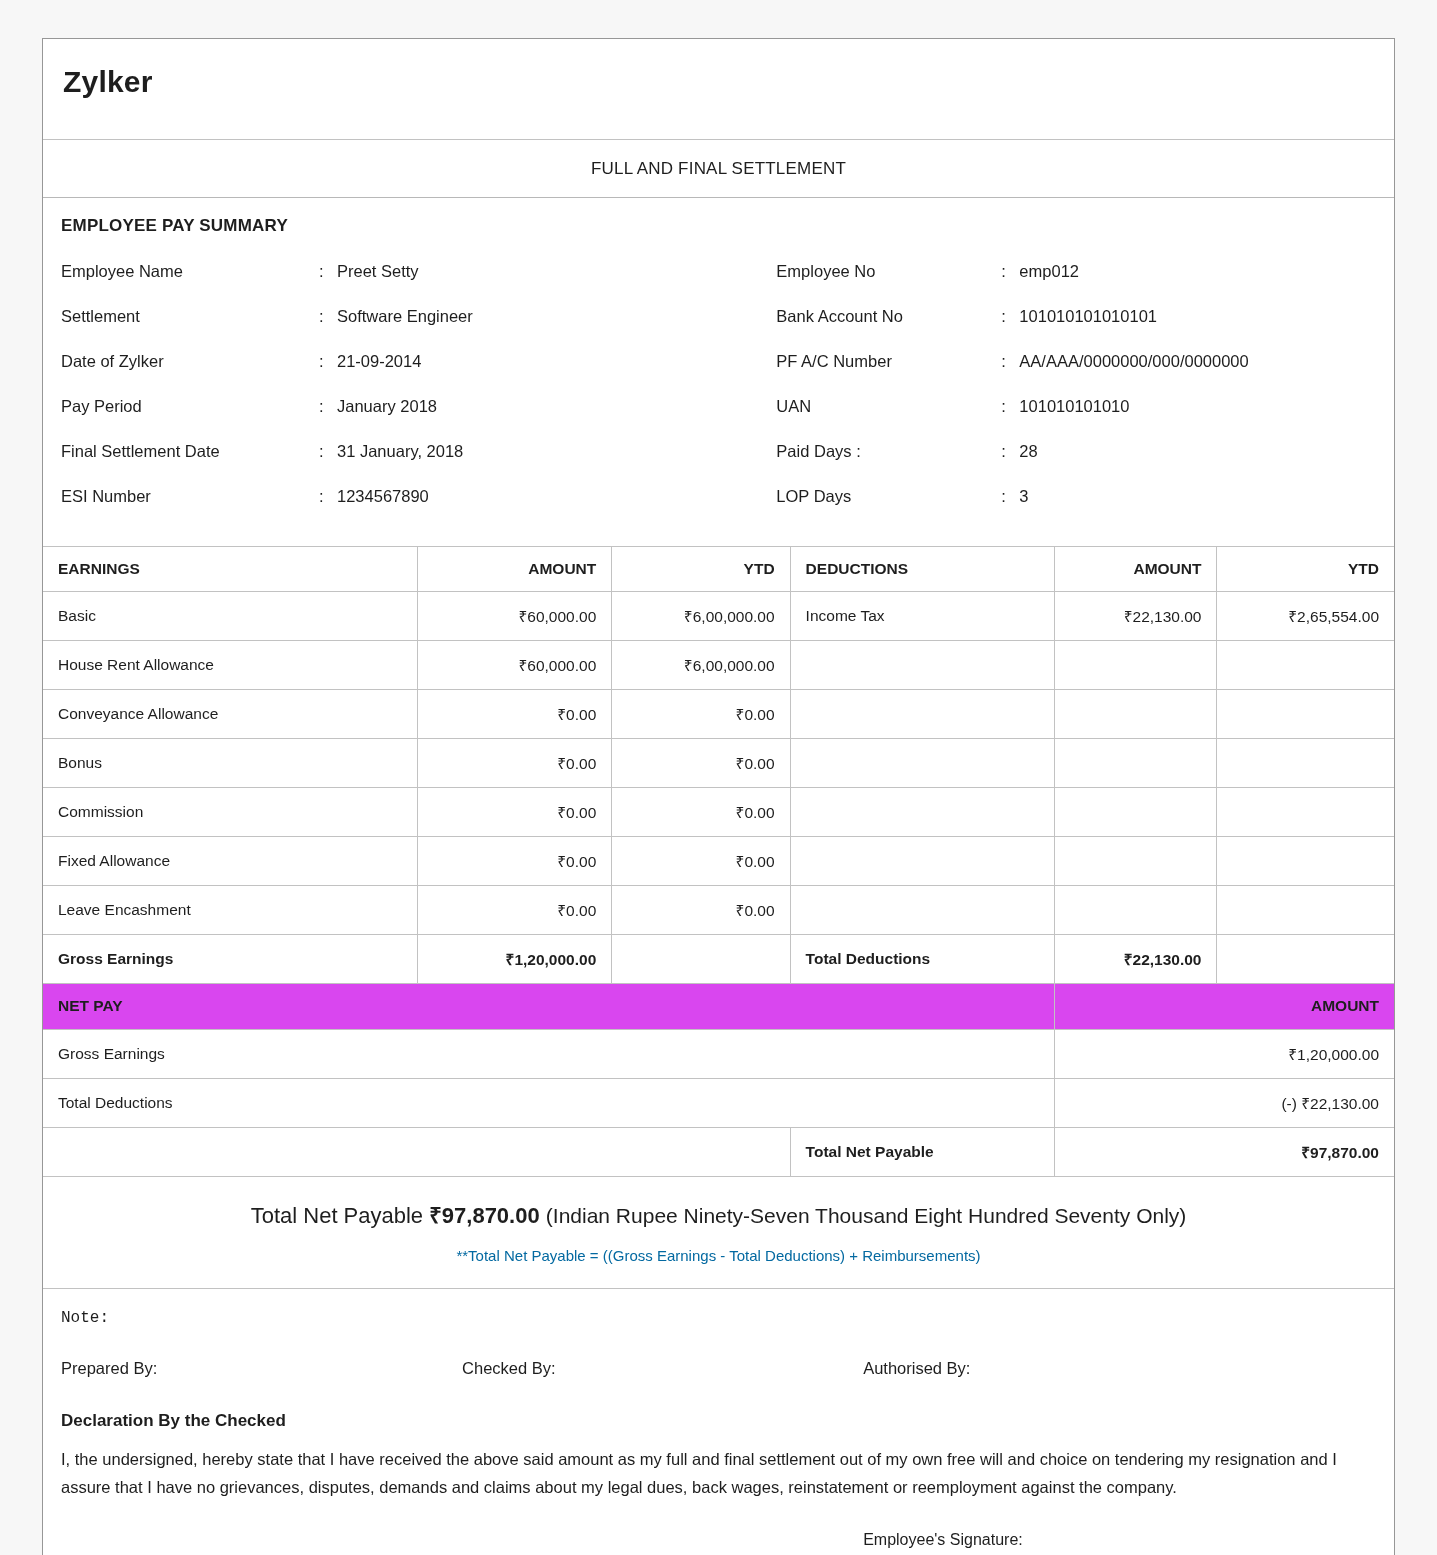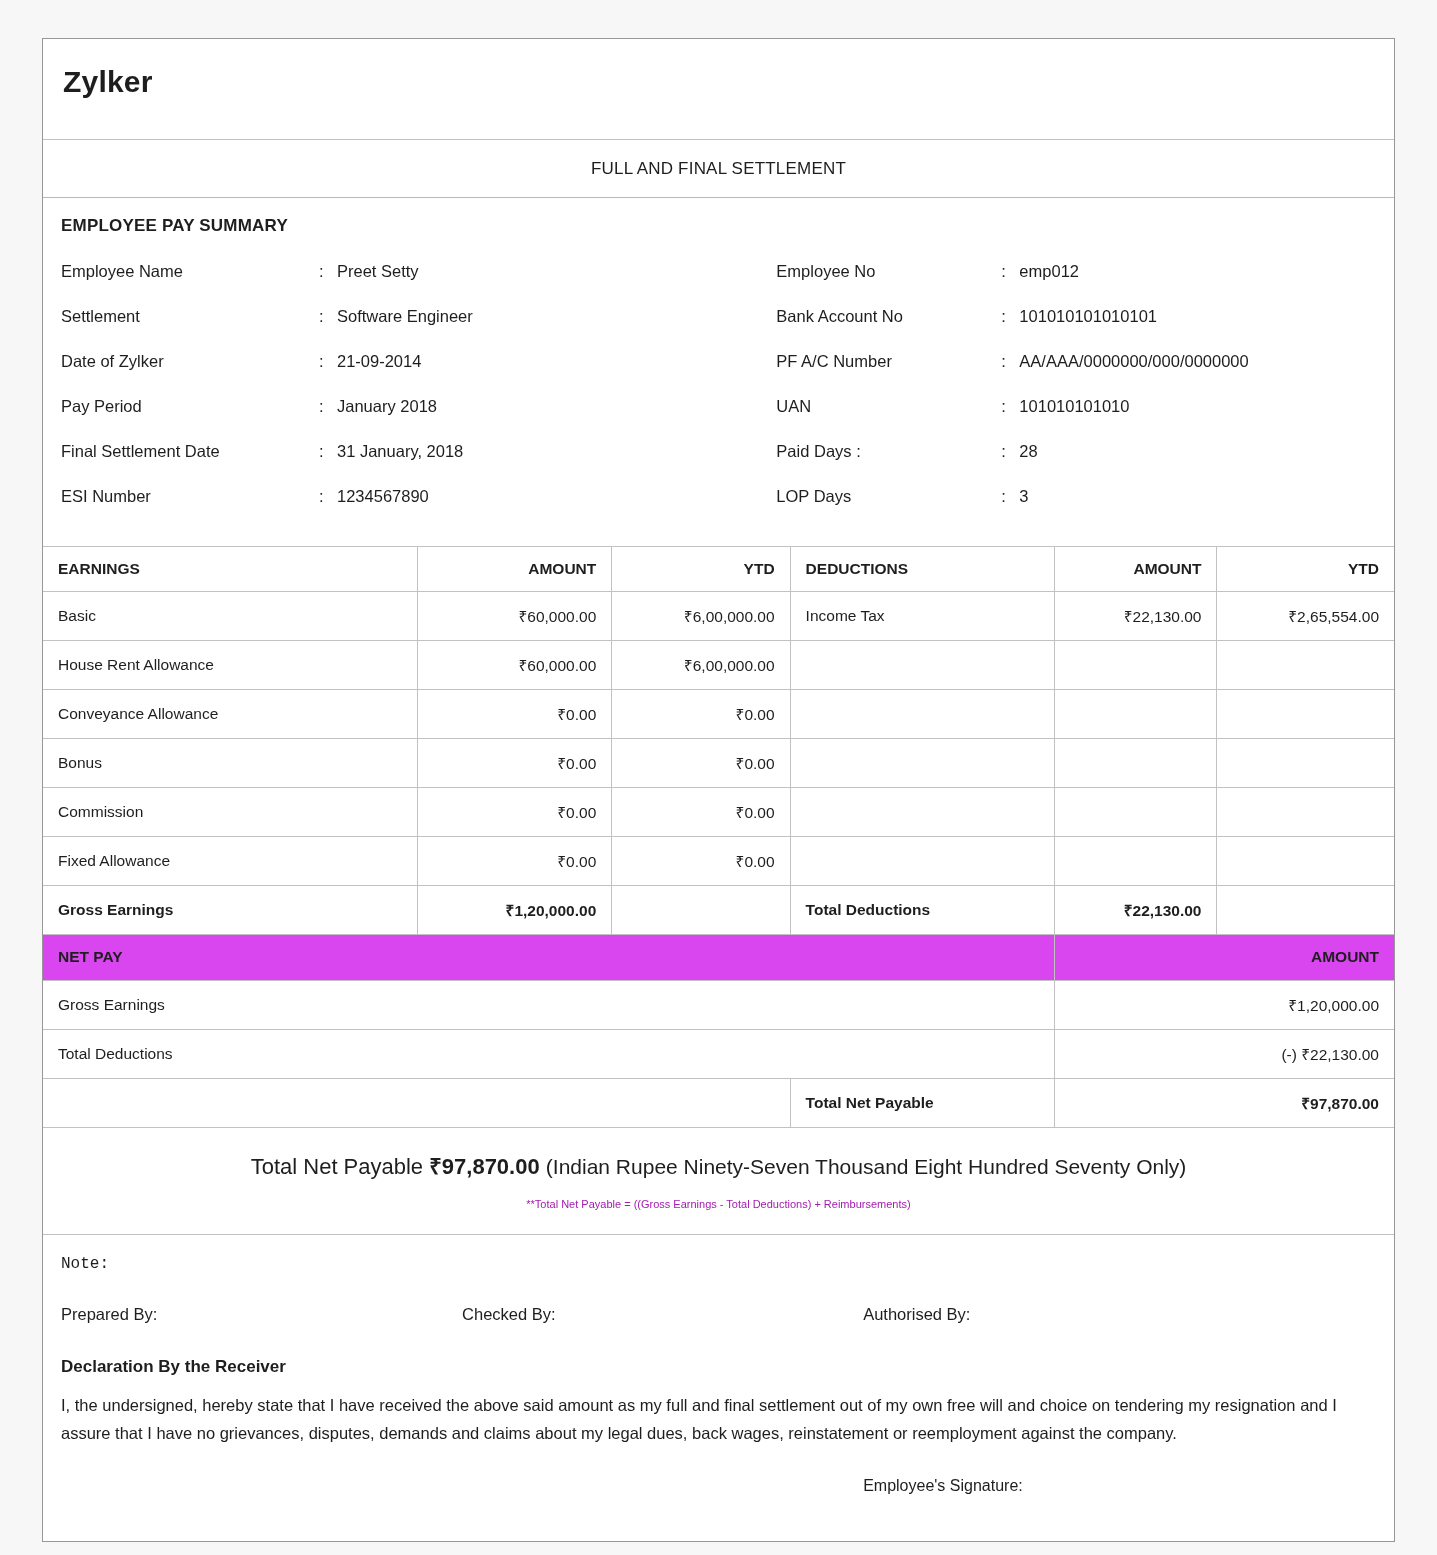--- a/index.html
+++ b/index.html
@@ -64,21 +64,21 @@
 
   
   .total-band {
     border-bottom: 1px solid #c2c2c2;
     text-align: center;
     padding: 22px 10px 24px 10px;
   }
   .total-line { font-size: 22px; }
   .total-line .amt { font-weight: 700; }
   .total-line .words { font-weight: 400; font-size: 21px; }
-  .total-footnote { margin-top: 18px; font-size: 11px; color: #a21caf; }
+  .total-footnote { margin-top: 18px; font-size: 15px; color: #0369a1; }
 
   
   .doc-footer { padding: 20px 18px 46px 18px; font-size: 16.5px; }
   .note-label { font-size: 16px; font-family: Liberation Mono, monospace; }
   .signers { display: grid; grid-template-columns: 30.5% 30.5% 39%; margin-top: 32px; }
   .decl-heading { font-size: 17px; font-weight: 700; margin-top: 33px; }
   .decl-text { margin-top: 14px; line-height: 1.72; font-size: 16.5px; }
   .signature-line { margin-top: 30px; padding-left: 61%; font-size: 16px; }
 </style>
 </head>
@@ -224,20 +224,28 @@
     </tr>
     <tr>
       <td class="cl">Fixed Allowance</td>
       <td class="cr">₹0.00</td>
       <td class="cr">₹0.00</td>
       <td class="cl"></td>
       <td class="cr"></td>
       <td class="cr"></td>
     </tr>
     <tr>
+      <td class="cl">Leave Encashment</td>
+      <td class="cr">₹0.00</td>
+      <td class="cr">₹0.00</td>
+      <td class="cl"></td>
+      <td class="cr"></td>
+      <td class="cr"></td>
+    </tr>
+    <tr>
       <td class="cl b">Gross Earnings</td>
       <td class="cr b">₹1,20,000.00</td>
       <td class="cr"></td>
       <td class="cl b">Total Deductions</td>
       <td class="cr b">₹22,130.00</td>
       <td class="cr"></td>
     </tr>
   </tbody>
     </table>
 
@@ -277,18 +285,18 @@
     <div class="total-footnote">**Total Net Payable = ((Gross Earnings - Total Deductions) + Reimbursements)</div>
   </div>
 
   <div class="doc-footer">
     <div class="note-label">Note:</div>
     <div class="signers">
       <span>Prepared By:</span>
       <span>Checked By:</span>
       <span>Authorised By:</span>
     </div>
-    <div class="decl-heading">Declaration By the Receiver</div>
+    <div class="decl-heading">Declaration By the Checked</div>
     <div class="decl-text">I, the undersigned, hereby state that I have received the above said amount as my full and final settlement out of my own free will and choice on tendering my resignation and I assure that I have no grievances, disputes, demands and claims about my legal dues, back wages, reinstatement or reemployment against the company.</div>
     <div class="signature-line">Employee's Signature:</div>
   </div>
 
 </div>
 
 </body></html>

